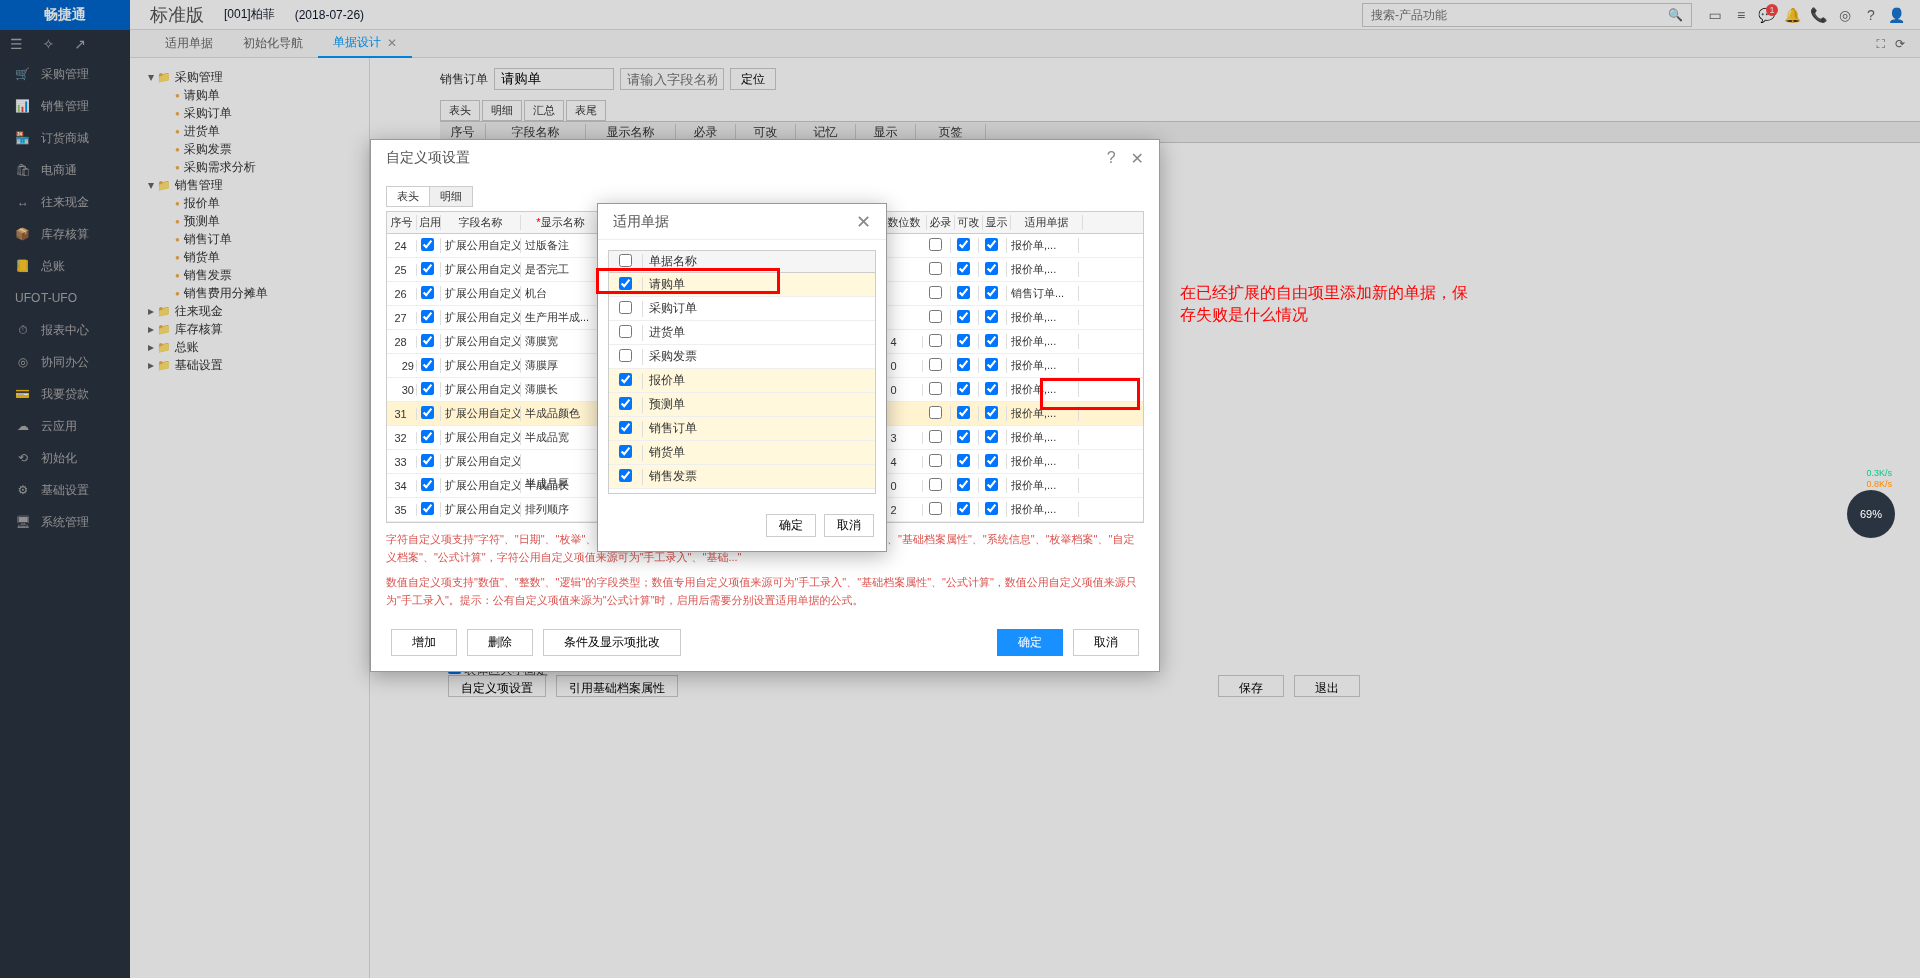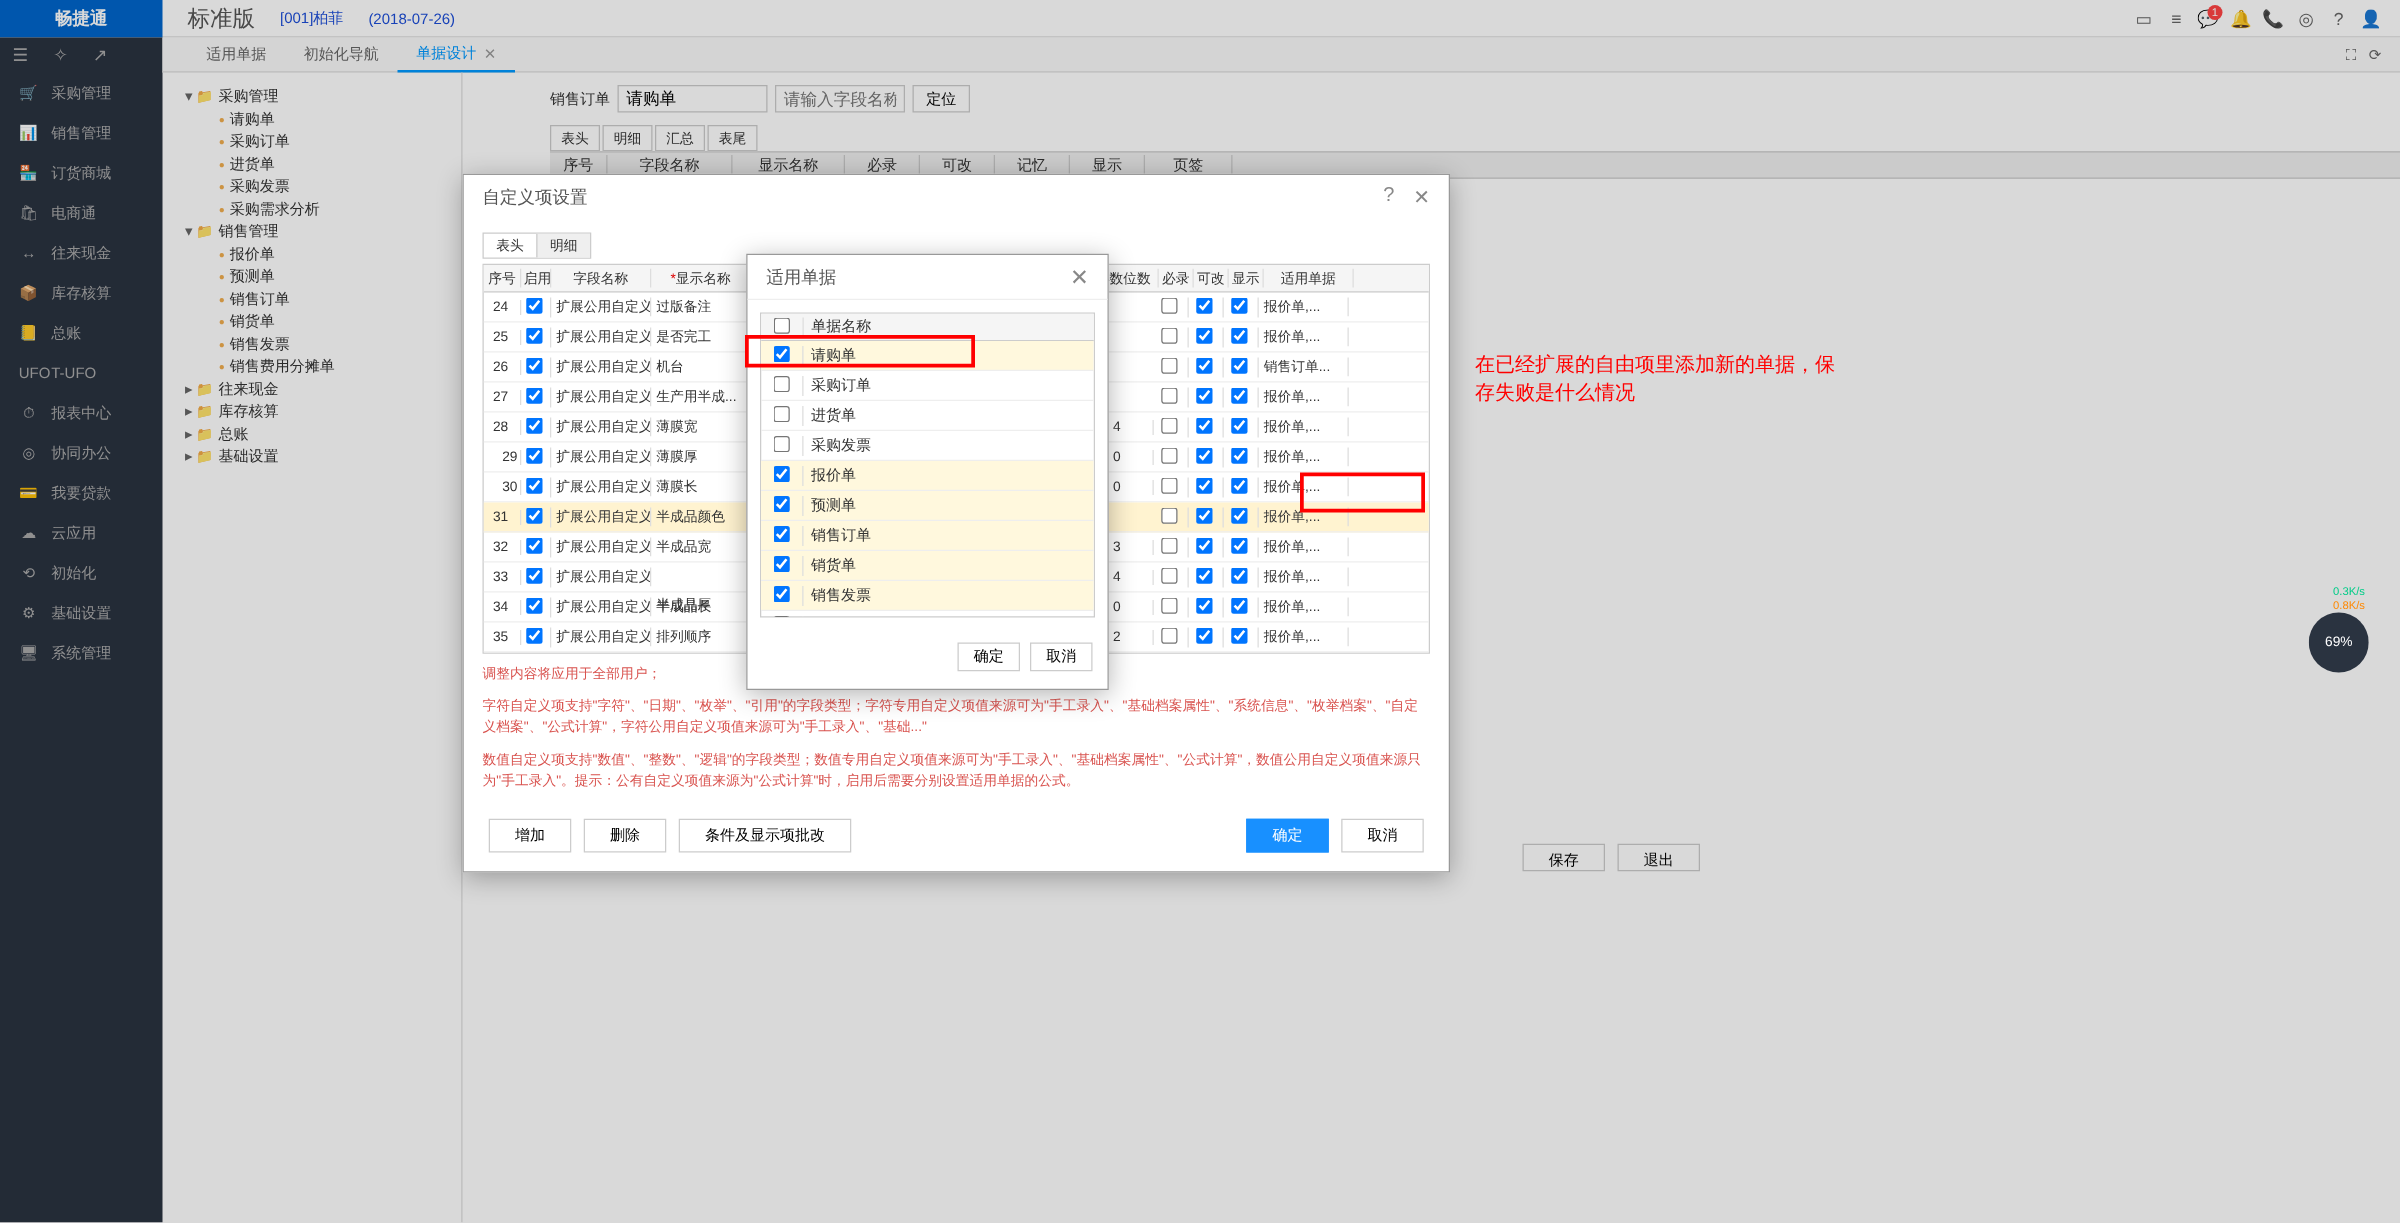--- a/index.html
+++ b/index.html
@@ -2,21 +2,21 @@
 <html><head>
   <meta charset="utf-8">
   <style>
     * { margin: 0; padding: 0; box-sizing: border-box; }
     body { font-family: "Microsoft YaHei", sans-serif; font-size: 12px; color: #333; background: #fff; overflow: hidden; width: 1920px; height: 978px; position: relative; }
     
     
     .top-header { height: 30px; background: #fff; border-bottom: 1px solid #ddd; display: flex; align-items: center; }
     .logo-box { width: 130px; height: 30px; background: #0066cc; color: #fff; display: flex; align-items: center; justify-content: center; font-size: 14px; font-weight: bold; }
     .product-title { margin-left: 20px; font-size: 18px; color: #555; }
-    .product-sub { margin-left: 20px; color: #1d4ed8; font-size: 12px; }
+    .product-sub { margin-left: 20px; color: #0f172a; font-size: 12px; }
     .header-right { margin-left: auto; display: flex; align-items: center; padding-right: 10px; }
     .search-box { width: 330px; height: 24px; border: 1px solid #ccc; display: flex; align-items: center; padding: 0 8px; margin-right: 10px; }
     .search-box input { border: none; outline: none; flex: 1; font-size: 12px; }
     .header-icon { width: 26px; height: 26px; display: flex; align-items: center; justify-content: center; color: #666; font-size: 14px; cursor: pointer; position: relative; }
     .badge { position: absolute; top: 2px; right: 2px; background: #f44; color: #fff; border-radius: 50%; width: 12px; height: 12px; font-size: 9px; display: flex; align-items: center; justify-content: center; }
     
     
     .left-sidebar { position: absolute; left: 0; top: 30px; width: 130px; height: calc(978px - 30px); background: #2a3340; color: #aaa; }
     .sidebar-top { height: 28px; display: flex; align-items: center; padding: 0 10px; gap: 20px; }
     .sidebar-top-icon { font-size: 14px; cursor: pointer; }
@@ -100,20 +100,24 @@
 <body>
 
 <div class="top-header">
   <div class="logo-box">
       <span>畅捷通</span>
     </div>
   <span class="product-title">标准版</span>
   <span class="product-sub">[001]柏菲</span>
   <span class="product-sub">(2018-07-26)</span>
   <div class="header-right">
+    <div class="search-box">
+      <input placeholder="搜索-产品功能" style="">
+      <span>🔍</span>
+    </div>
     <div class="header-icon">▭</div>
     <div class="header-icon">≡</div>
     <div class="header-icon">💬<span class="badge">1</span></div>
     <div class="header-icon">🔔</div>
     <div class="header-icon">📞</div>
     <div class="header-icon">◎</div>
     <div class="header-icon">?</div>
     <div class="header-icon">👤</div>
   </div>
 </div>
@@ -541,21 +545,20 @@
             <div class="dt-col" style="width: 1px; text-align: center; padding-left: 0px;"></div>
             <div class="dt-col" style="width: 55px; text-align: center; padding-left: 0px;">9</div>
             <div class="dt-col" style="width: 56px; text-align: center; padding-left: 0px;">2</div>
             <div class="dt-col" style="width: 28px; text-align: center; padding-left: 0px;"><input type="checkbox" style=""></div>
             <div class="dt-col" style="width: 28px; text-align: center; padding-left: 0px;"><input type="checkbox" checked="" style=""></div>
             <div class="dt-col" style="width: 28px; text-align: center; padding-left: 0px;"><input type="checkbox" checked="" style=""></div>
             <div class="dt-col" style="width: 72px; text-align: left; padding-left: 4px;">报价单,...</div>
           </div>
         </div>
     </div>
-    <div class="tip-text">调整内容将应用于全部用户；</div>
     <div class="tip-text">字符自定义项支持"字符"、"日期"、"枚举"、"引用"的字段类型；字符专用自定义项值来源可为"手工录入"、"基础档案属性"、"系统信息"、"枚举档案"、"自定义档案"、"公式计算"，字符公用自定义项值来源可为"手工录入"、"基础..."</div>
     <div class="tip-text">数值自定义项支持"数值"、"整数"、"逻辑"的字段类型；数值专用自定义项值来源可为"手工录入"、"基础档案属性"、"公式计算"，数值公用自定义项值来源只为"手工录入"。提示：公有自定义项值来源为"公式计算"时，启用后需要分别设置适用单据的公式。</div>
   </div>
   <div class="modal-footer">
     <button class="btn-default">增加</button>
     <button class="btn-default">删除</button>
     <button class="btn-default">条件及显示项批改</button>
     <div style="flex:1"></div>
     <button class="btn-primary">确定</button>
     <button class="btn-default">取消</button>

